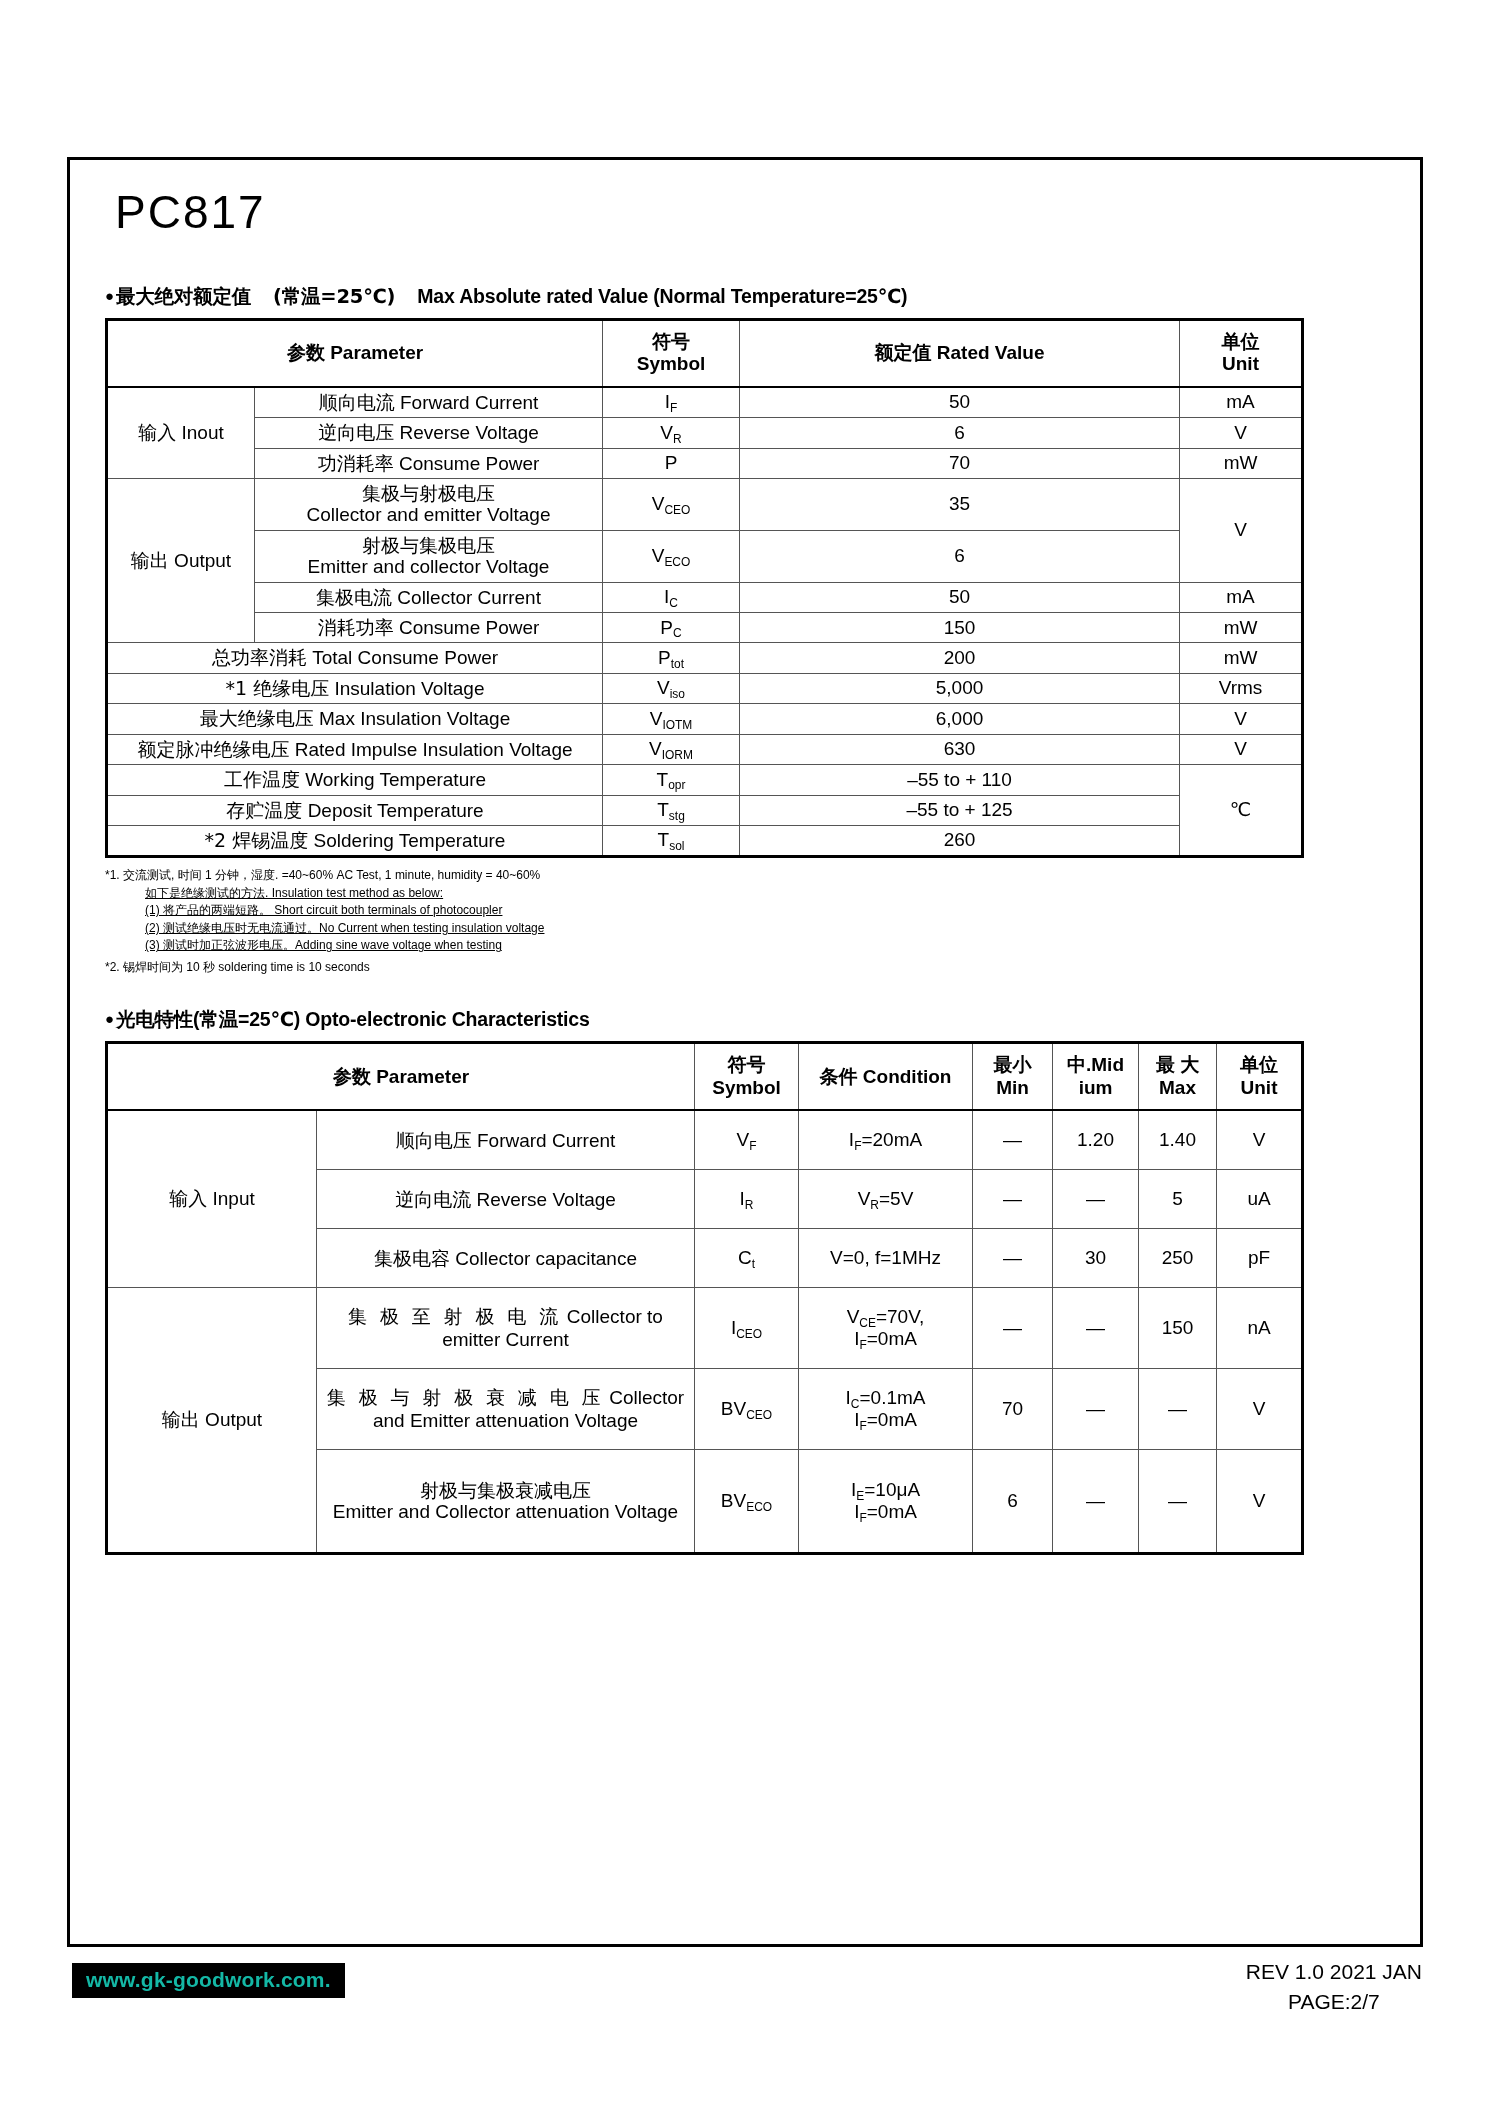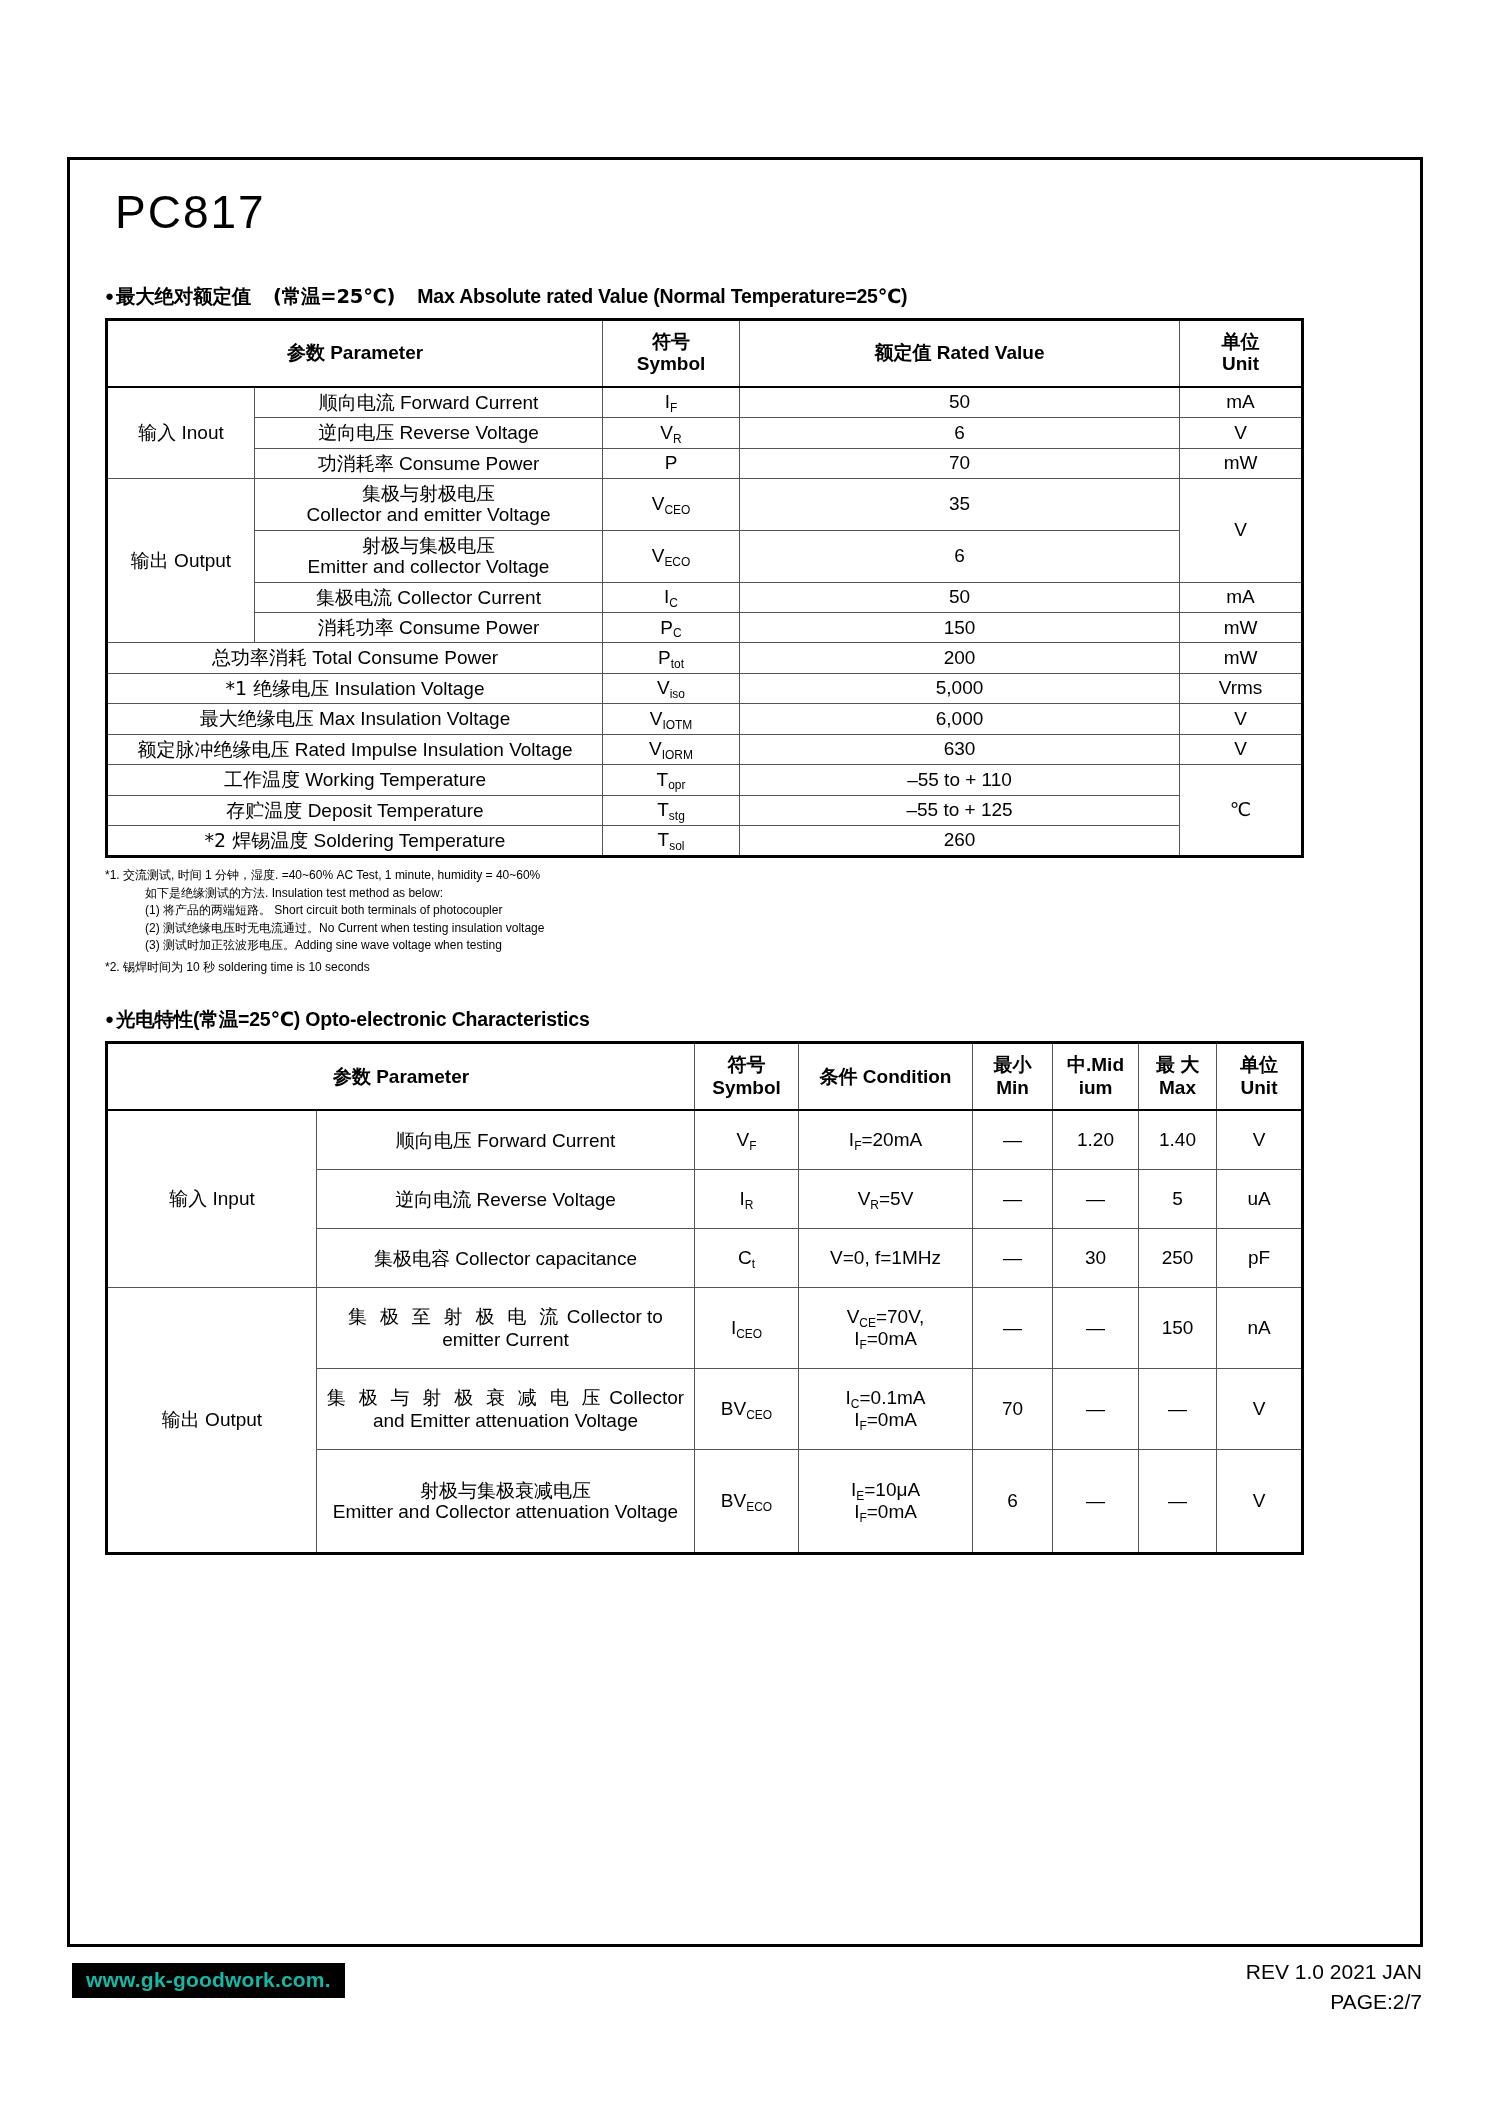--- a/index.html
+++ b/index.html
@@ -96,40 +96,40 @@
     letter-spacing: 3.4px;
   }
 
   
   .notes {
     margin-top: 9px;
     font-size: 12px;
     line-height: 1.46;
   }
   .notes .ln { white-space: nowrap; }
-  .ind1 { padding-left: 40px; }
+  .ind1 { padding-left: 40px; text-decoration: underline; }
   .note2 { margin-top: 4px; }
 
   
   .footer-bar {
     position: absolute;
     left: 72px;
     top: 1963px;
     background: #000;
     color: #14b8a6;
     font-weight: bold;
     font-size: 21px;
     padding: 5px 14px 6px 14px;
     letter-spacing: 0.2px;
   }
   .footer-right {
     position: absolute;
     right: 68px;
     top: 1957px;
-    text-align: right;
+    text-align: center;
     font-size: 21px;
     line-height: 1.45;
   }
 </style>
 </head>
 <body>
 
 <div class="page-frame"></div>
 
 <div class="content">

